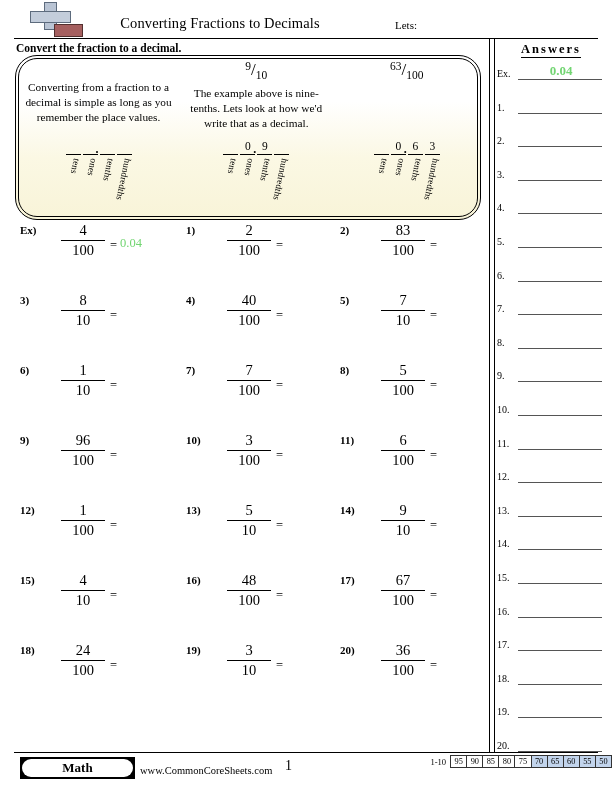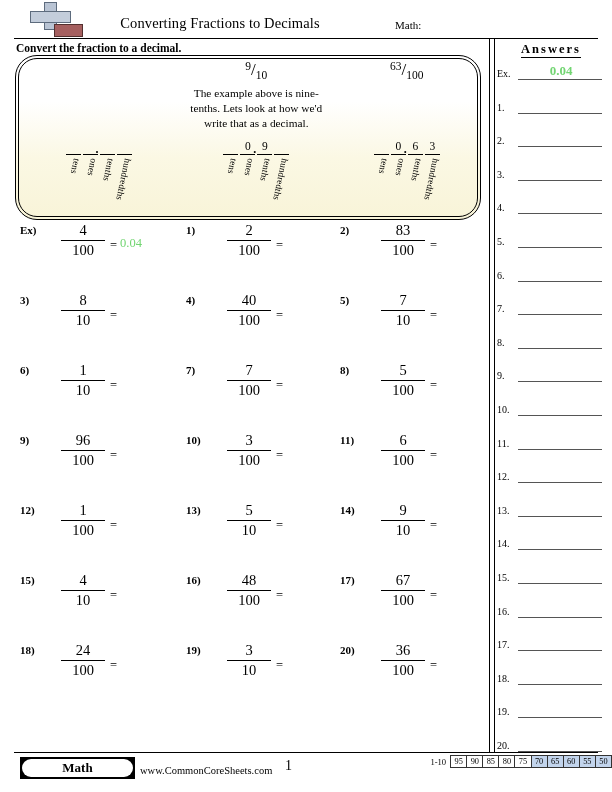--- a/index.html
+++ b/index.html
@@ -108,29 +108,30 @@
 
 <div class="page">
 
   <div class="header">
     <div class="logo">
       <div class="logo bar-v" style="position:absolute;left:22px;top:0;width:13px;height:28px;background:#b9c4d4;border:1px solid #5d6b7d;box-sizing:border-box;"></div>
       <div class="logo bar-h" style="position:absolute;left:8px;top:9px;width:41px;height:12px;background:#c3cddb;border:1px solid #5d6b7d;box-sizing:border-box;"></div>
       <div class="logo redbox" style="position:absolute;left:32px;top:22px;width:29px;height:13px;background:#a55f5f;border:1px solid #53302f;box-sizing:border-box;"></div>
     </div>
     <div class="title">Converting Fractions to Decimals</div>
-    <div class="name-lbl">Math:</div>
+    <div class="name-lbl">Lets:</div>
   </div>
   <div class="rule-top"></div>
 
   <div class="directions">Convert the fraction to a decimal.</div>
 
   <div class="infobox">
     <div class="ib-cols" id="ib-cols">
         <div class="ib-col c1">
+          <div class="ib-text">Converting from a fraction to a decimal is simple as long as you remember the place values.</div>
           <div class="pv">
             <div class="pv-inner">
               <div class="pv-cell">
                 <div class="pv-digit"></div>
                 <div class="pv-line"></div>
                 <div class="pv-lbl">tens</div>
               </div>
               <div class="pv-cell">
                 <div class="pv-digit"></div>
                 <div class="pv-line"></div>

